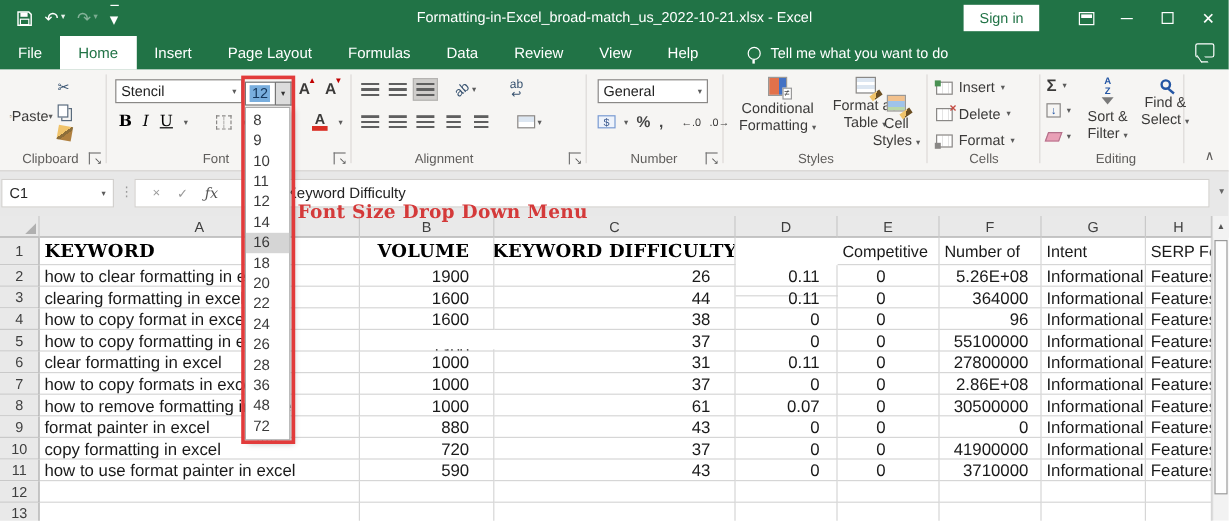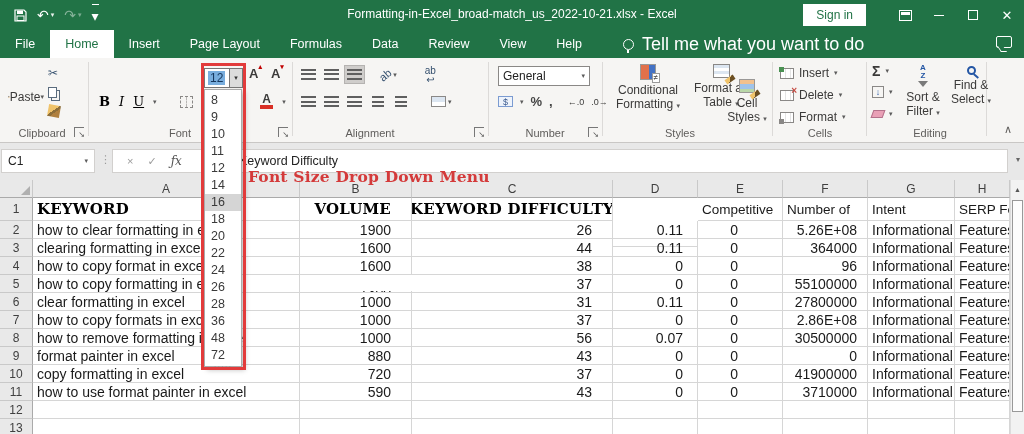--- a/index.html
+++ b/index.html
@@ -24,21 +24,21 @@
   .wbtn{width:34px;height:30px;display:flex;align-items:center;justify-content:center;color:#fff;font-size:13px;}
   .ribbon-disp{width:13px;height:11px;border:1px solid #fff;position:relative;}
   .ribbon-disp::after{content:"";position:absolute;left:1px;right:1px;top:1px;height:3px;background:#fff;}
   .max-box{width:10px;height:10px;border:1px solid #fff;}
   .min-dash{width:10px;border-top:1px solid #fff;display:inline-block;}
 
   
   #tabrow{position:absolute;left:0;top:30px;width:1024px;height:28px;background:var(--green);display:flex;align-items:stretch;color:#fff;}
   .rtab{padding:0 15px;display:flex;align-items:center;font-size:12.5px;cursor:default;}
   .rtab.active{background:#fff;color:var(--green);}
-  .tellme{display:flex;align-items:center;gap:8px;margin-left:26px;font-size:18px;}
+  .tellme{display:flex;align-items:center;gap:8px;margin-left:26px;font-size:12px;}
   .bulb{width:11px;height:11px;border:1.5px solid #fff;border-radius:50%;position:relative;}
   .bulb::after{content:"";position:absolute;left:3px;bottom:-4px;width:2px;height:3px;background:#fff;}
   .comment-ico{position:absolute;right:12px;top:36px;width:16px;height:12px;border:1.5px solid #fff;border-radius:2px;}
   .comment-ico::after{content:"";position:absolute;left:2px;bottom:-5px;width:5px;height:5px;background:var(--green);border-left:1.5px solid #fff;border-bottom:1.5px solid #fff;transform:skewX(35deg);}
 
   
   #ribbon{position:absolute;left:0;top:58px;width:1024px;height:85px;background:var(--ribbon-bg);border-bottom:1px solid #c9c7c5;}
   .gsep{position:absolute;top:4px;bottom:6px;width:1px;background:#dcdad8;}
   .glabel{position:absolute;bottom:3px;font-size:11px;color:#5f5d5b;text-align:center;}
   .launcher{position:absolute;bottom:5px;width:10px;height:10px;border-left:1px solid #777;border-top:1px solid #777;}
@@ -229,20 +229,24 @@
       <span class="caret7">▾</span>
     </div>
     <div class="clip-col">
       <span class="scissors">✂</span>
       <span class="icon-copy"></span>
       <span class="icon-brush"></span>
     </div>
     <div class="glabel" style="left:10px;width:64px">Clipboard</div>
     <div class="launcher" style="left:74px"></div>
 
+    <div class="combo fontname">
+      <span>Stencil</span>
+      <span class="caret7">▾</span>
+    </div>
     <div class="grow-shrink">
       <span class="ga"><span>A</span><sup>▴</sup></span>
       <span class="ga"><span>A</span><sup>▾</sup></span>
     </div>
     <div class="biu">
       <span class="b">B</span>
       <span class="i">I</span>
       <span class="u">U</span>
       <span class="caret7">▾</span>
       <span class="icon-borders" style="margin-left:14px"></span>
@@ -471,21 +475,21 @@
         <div class="g-cell ar" style="width: 85px; padding-right: 14px;">0</div>
         <div class="g-cell ar" style="width: 85px; padding-right: 44px;">0</div>
         <div class="g-cell ar" style="width: 85px; padding-right: 10px;">2.86E+08</div>
         <div class="g-cell al" style="width: 87px;">Informational</div>
         <div class="g-cell al" style="width: 55px;">Features</div>
       </div>
       <div class="g-row">
         <div class="g-rnum">8</div>
         <div class="g-cell al" style="width: 267px;">how to remove formatting in excel</div>
         <div class="g-cell ar" style="width: 112px; padding-right: 20px;">1000</div>
-        <div class="g-cell ar" style="width: 201px; padding-right: 20px;">56</div>
+        <div class="g-cell ar" style="width: 201px; padding-right: 20px;">61</div>
         <div class="g-cell ar" style="width: 85px; padding-right: 14px;">0.07</div>
         <div class="g-cell ar" style="width: 85px; padding-right: 44px;">0</div>
         <div class="g-cell ar" style="width: 85px; padding-right: 10px;">30500000</div>
         <div class="g-cell al" style="width: 87px;">Informational</div>
         <div class="g-cell al" style="width: 55px;">Features</div>
       </div>
       <div class="g-row">
         <div class="g-rnum">9</div>
         <div class="g-cell al" style="width: 267px;">format painter in excel</div>
         <div class="g-cell ar" style="width: 112px; padding-right: 20px;">880</div>

